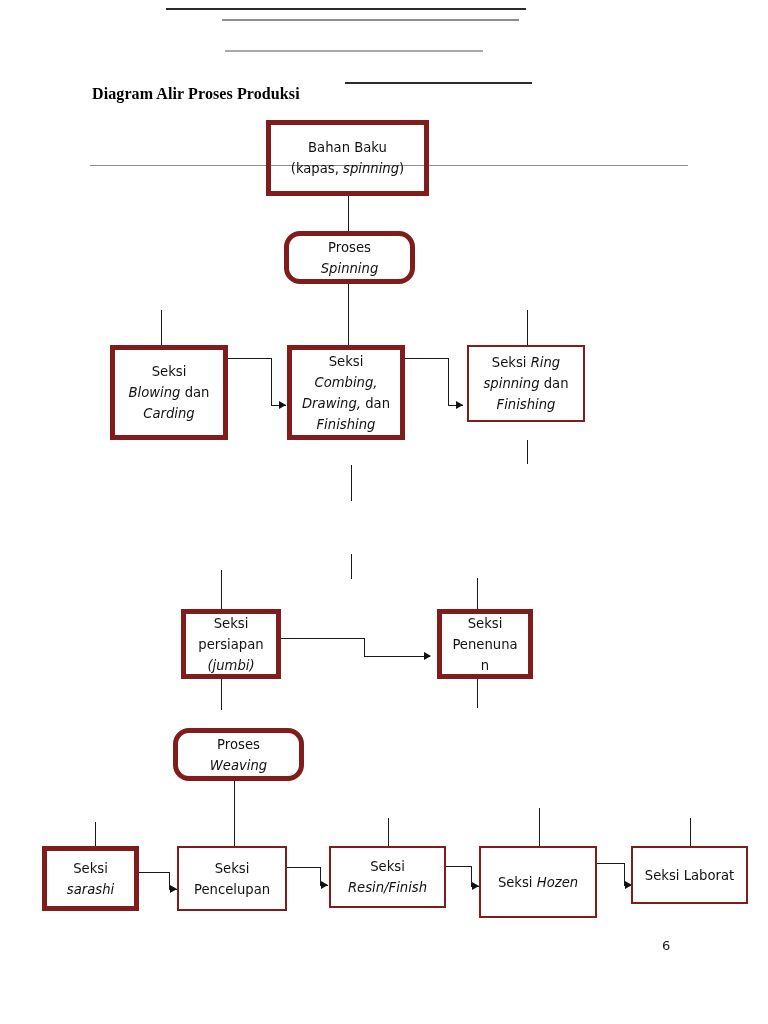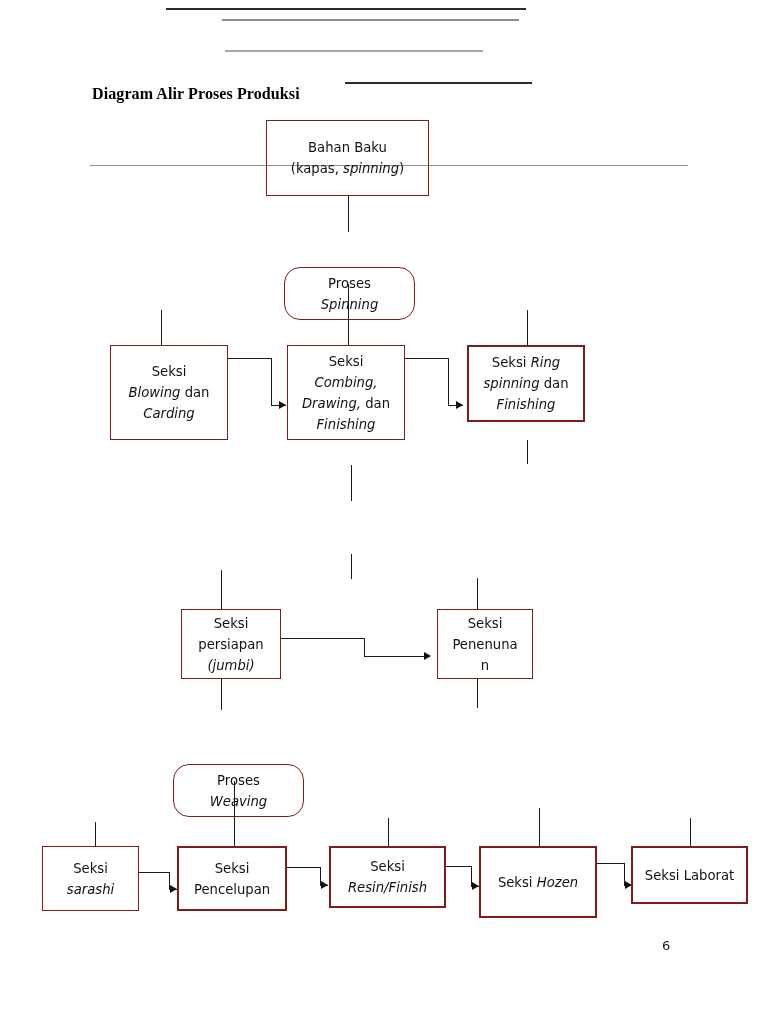--- a/index.html
+++ b/index.html
@@ -46,34 +46,33 @@
     left: 662px;
     top: 938px;
     font-size: 13px;
     color: #1a1a1a;
   }
 
   
   .node {
     position: absolute;
     box-sizing: border-box;
-    border: 1px solid #7f1d1d;
+    border: 5px solid #7f1d1d;
     background: transparent;
     display: flex;
     align-items: center;
     justify-content: center;
     text-align: center;
     font-size: 13.2px;
     line-height: 21px;
     color: #111;
   }
   .node.thick { border-width: 2px; }
   .node.rounded {
     border-radius: 16px;
-    margin-top: 36px;
   }
   .node .txt { padding: 0 4px; }
   .node i { font-style: italic; }
 
   
   .vline, .hline {
     position: absolute;
     background: #1a1a1a;
   }
   .vline { width: 1px; }

